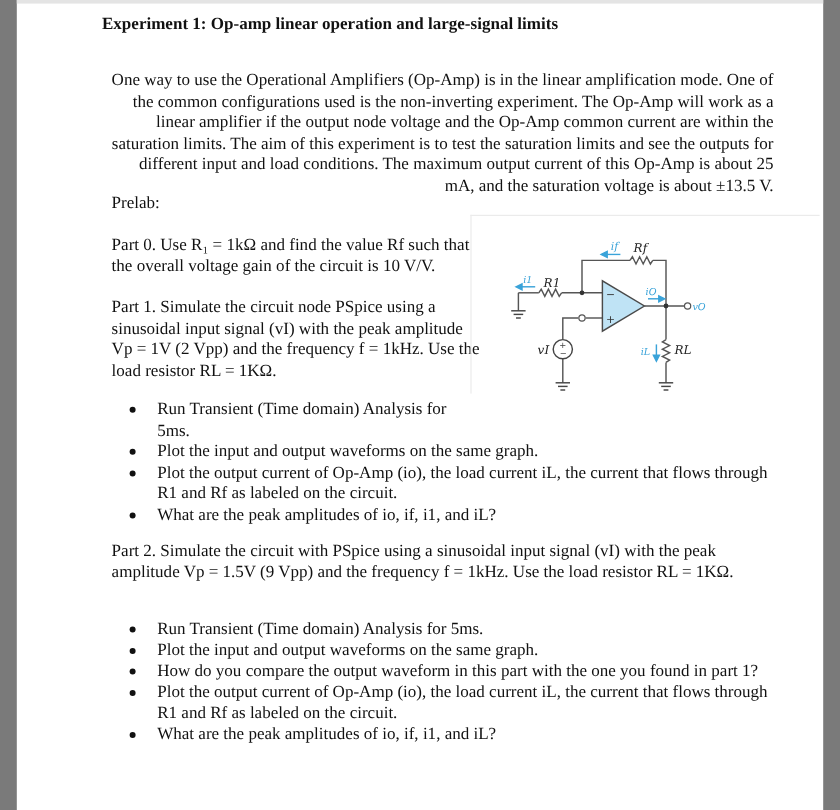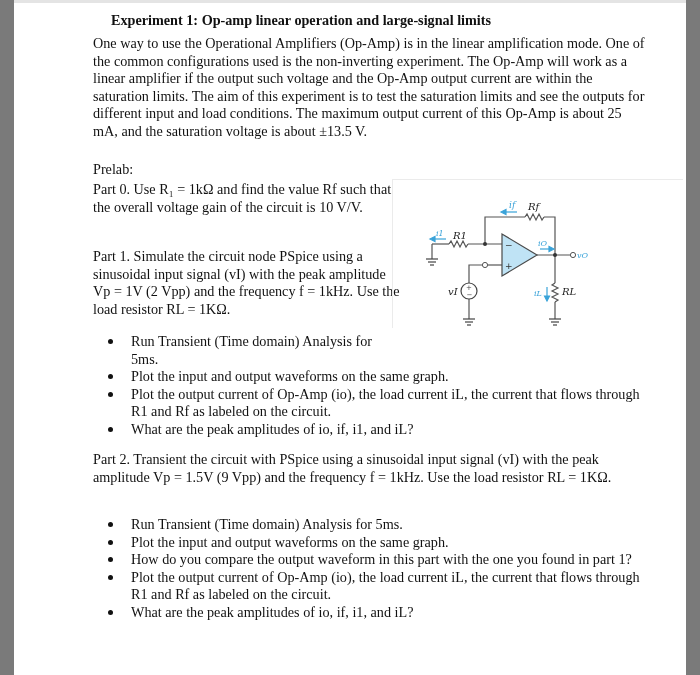--- a/index.html
+++ b/index.html
@@ -10,21 +10,21 @@
     font-family: "Liberation Serif", "DejaVu Serif", serif;
     color: #111;
   }
   .page {
     position: absolute; left: 14px; top: 0; width: 672px; height: 675px;
     background: #ffffff;
     border-top: 3px solid #e4e4e4;
     box-sizing: border-box;
   }
   .abs { position: absolute; white-space: nowrap; }
-  .title { left: 97px; top: 9px; font-size: 14.2px; font-weight: bold; }
+  .title { left: 71px; top: 9px; font-size: 14.2px; font-weight: bold; }
   .para { left: 79px; font-size: 14.2px; line-height: 17.5px; }
   .para div { white-space: nowrap; }
   .b { font-weight: normal; }
   .figbox {
     position: absolute; left: 378px; top: 176px; width: 290px; height: 148px;
     border-left: 1px solid #ebebeb; border-top: 1px solid #ebebeb;
   }
   ul.bullets { position: absolute; left: 79px; margin: 0; padding: 0; list-style: none; font-size: 14.2px; line-height: 17.5px; }
   ul.bullets li { position: relative; padding-left: 38px; white-space: nowrap; }
   ul.bullets li::before {
@@ -33,32 +33,32 @@
   }
   .diagram { position: absolute; left: 0; top: 0; }
 </style>
 </head>
 <body>
 
 <div class="page">
 
   <div class="abs title">Experiment 1: Op-amp linear operation and large-signal limits</div>
 
-  <div class="abs para" style="top:32px;">
+  <div class="abs para" style="top:56px;text-align:right;">
     <div>One way to use the Operational Amplifiers (Op-Amp) is in the linear amplification mode. One of</div>
     <div>the common configurations used is the non-inverting experiment. The Op-Amp will work as a</div>
-    <div>linear amplifier if the output such voltage and the Op-Amp output current are within the</div>
+    <div>linear amplifier if the output node voltage and the Op-Amp common current are within the</div>
     <div>saturation limits. The aim of this experiment is to test the saturation limits and see the outputs for</div>
     <div>different input and load conditions. The maximum output current of this Op-Amp is about 25</div>
     <div>mA, and the saturation voltage is about ±13.5 V.</div>
   </div>
 
   <div class="abs para b" style="top:158px;">Prelab:</div>
 
-  <div class="abs para" style="top:178px;">
+  <div class="abs para" style="top:193px;">
     <div><span class="b">Part 0.</span><span> Use R₁ = 1kΩ and find the value Rf such that</span></div>
     <div>the overall voltage gain of the circuit is 10 V/V.</div>
   </div>
 
   <div class="abs para" style="top:245px;">
     <div><span class="b">Part 1.</span><span> Simulate the circuit node PSpice using a</span></div>
     <div>sinusoidal input signal (vI) with the peak amplitude</div>
     <div>Vp = 1V (2 Vpp) and the frequency f = 1kHz. Use the</div>
     <div>load resistor RL = 1KΩ.</div>
   </div>
@@ -154,21 +154,21 @@
     <li>
         <div>Plot the output current of Op-Amp (io), the load current iL, the current that flows through</div>
         <div>R1 and Rf as labeled on the circuit.</div>
       </li>
     <li>
         <div>What are the peak amplitudes of io, if, i1, and iL?</div>
       </li>
   </ul>
 
   <div class="abs para" style="top:448px;">
-    <div><span class="b">Part 2.</span><span> Transient the circuit with PSpice using a sinusoidal input signal (vI) with the peak</span></div>
+    <div><span class="b">Part 2.</span><span> Simulate the circuit with PSpice using a sinusoidal input signal (vI) with the peak</span></div>
     <div>amplitude Vp = 1.5V (9 Vpp) and the frequency f = 1kHz. Use the load resistor RL = 1KΩ.</div>
   </div>
 
   <ul class="bullets" style="top:513px;">
     <li>
         <div>Run Transient (Time domain) Analysis for 5ms.</div>
       </li>
     <li>
         <div>Plot the input and output waveforms on the same graph.</div>
       </li>

